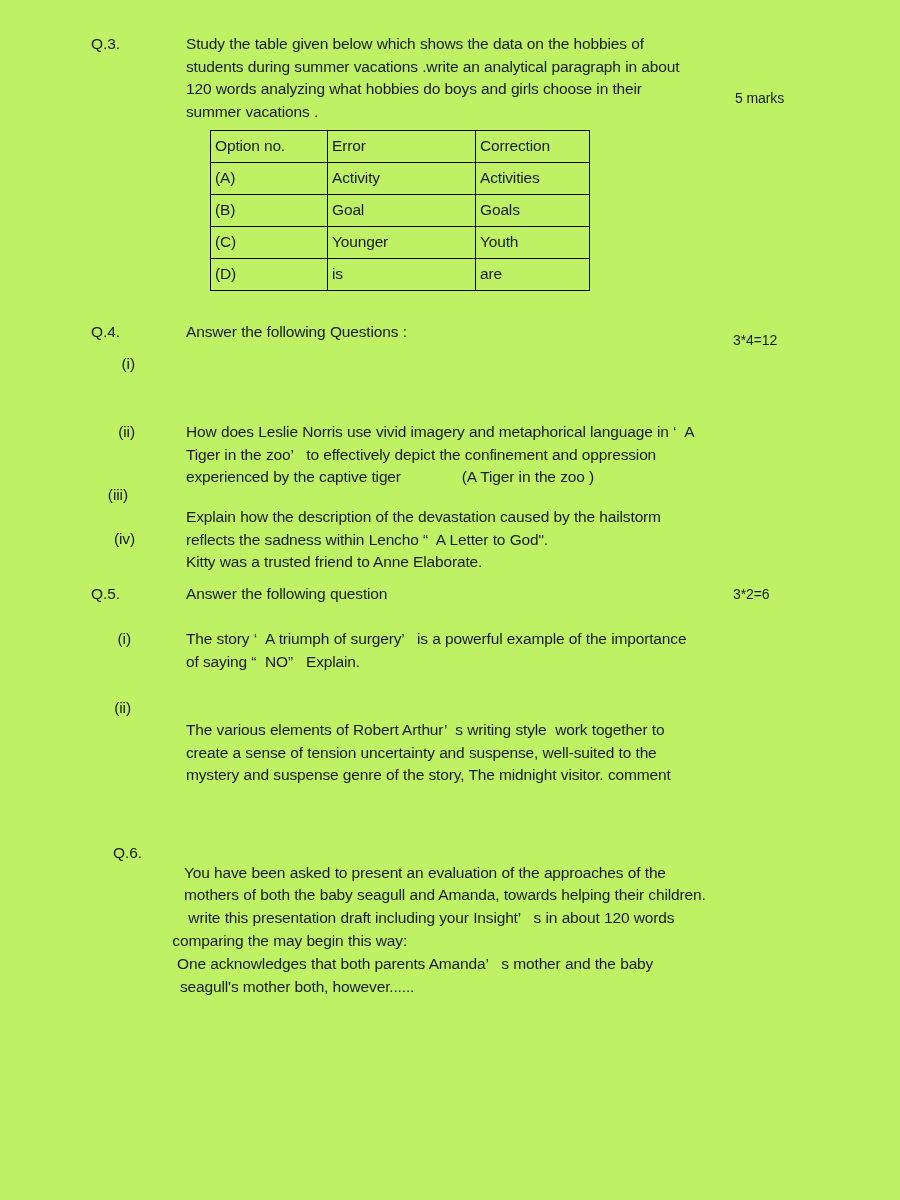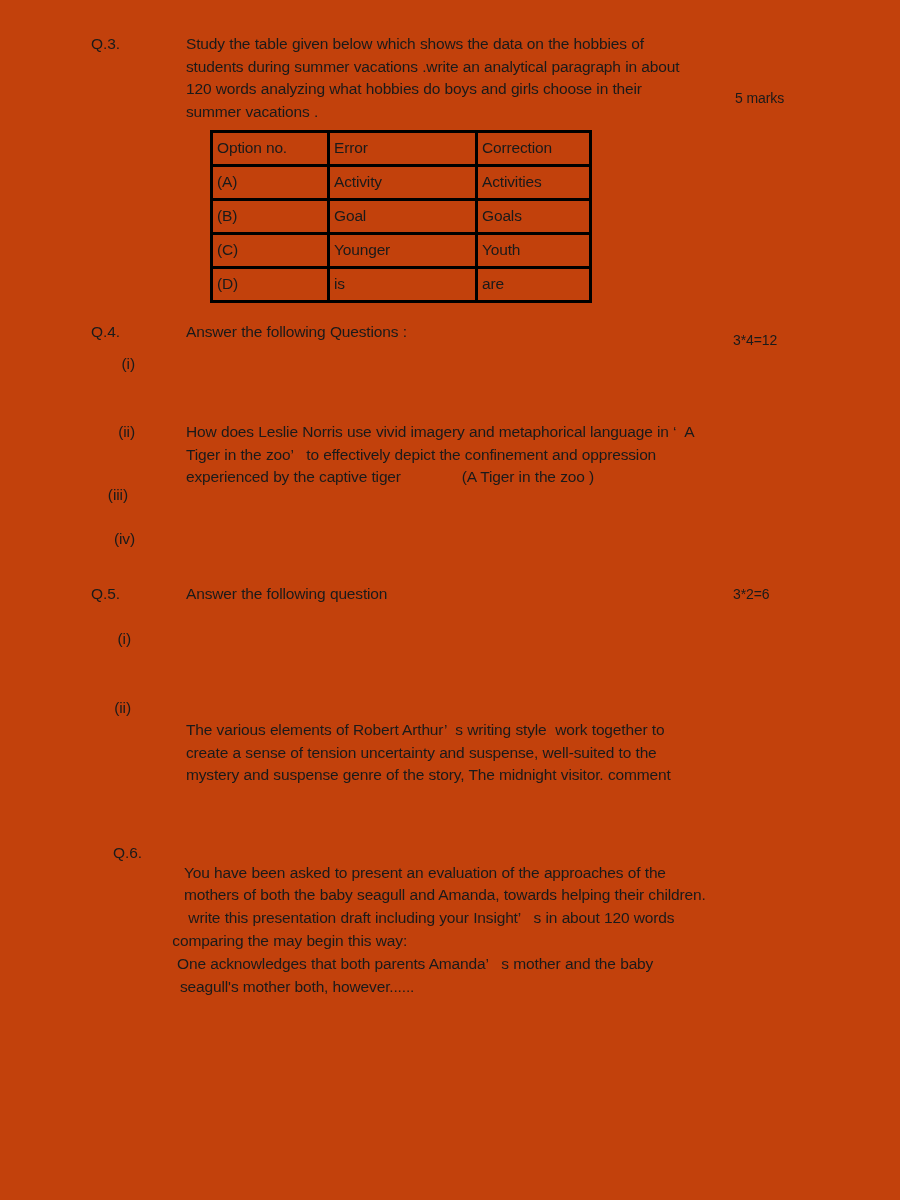--- a/index.html
+++ b/index.html
@@ -9,21 +9,21 @@
   }
   body {
     font-family: "Liberation Sans", sans-serif;
     color: #1a1a1a;
     -webkit-font-smoothing: antialiased;
   }
   #page {
     position: relative;
     width: 900px;
     height: 1200px;
-    background: #c2410c;
+    background: #bef264;
     overflow: hidden;
   }
 
   
   .abs {
     position: absolute;
     white-space: pre-wrap;
   }
 
   .qlabel {
@@ -58,21 +58,21 @@
   
   #hobby-table {
     position: absolute;
     left: 210px;
     top: 130px;
     border-collapse: collapse;
     table-layout: fixed;
     width: 379px;
   }
   #hobby-table td {
-    border: 3px solid #000000;
+    border: 1px solid #000000;
     font-size: 15.5px;
     line-height: 18px;
     letter-spacing: -0.15px;
     padding: 5px 2px 6px 4px;
     vertical-align: middle;
     height: 20px;
   }
   #hobby-table col.c1 { width: 117px; }
   #hobby-table col.c2 { width: 148px; }
   #hobby-table col.c3 { width: 114px; }
@@ -136,28 +136,33 @@
 
   <div class="abs rlabel" style="left:83px; top:421px;">(ii)</div>
   <div class="abs btext" style="left:186px; top:421px; width:560px;">How does Leslie Norris use vivid imagery and metaphorical language in ‘  A
 Tiger in the zoo’   to effectively depict the confinement and oppression
 experienced by the captive tiger              (A Tiger in the zoo )</div>
 
   <div class="abs rlabel" style="left:76px; top:484px;">(iii)</div>
   <div class="abs btext" style="left:186px; top:484px; width:545px;"></div>
 
   <div class="abs rlabel" style="left:83px; top:528px;">(iv)</div>
+  <div class="abs btext" style="left:186px; top:506px; width:545px;">Explain how the description of the devastation caused by the hailstorm
+reflects the sadness within Lencho “  A Letter to God".
+Kitty was a trusted friend to Anne Elaborate.</div>
 
   <div class="abs qlabel" style="left:91px; top:583px;">Q.5.</div>
 
   <div class="abs btext" style="left:186px; top:583px; width:540px;">Answer the following question</div>
 
   <div class="abs marks" style="left:733px; top:583px;">3*2=6</div>
 
   <div class="abs rlabel" style="left:79px; top:628px;">(i)</div>
+  <div class="abs btext" style="left:186px; top:628px; width:560px;">The story ‘  A triumph of surgery’   is a powerful example of the importance
+of saying “  NO”   Explain.</div>
 
   <div class="abs rlabel" style="left:79px; top:697px;">(ii)</div>
   <div class="abs btext" style="left:186px; top:719px; width:545px;">The various elements of Robert Arthur’  s writing style  work together to
 create a sense of tension uncertainty and suspense, well-suited to the
 mystery and suspense genre of the story, The midnight visitor. comment</div>
 
   <div class="abs qlabel" style="left:113px; top:842px;">Q.6.</div>
 
   <div class="abs btext" style="left:184px; top:884px; width:600px;">mothers of both the baby seagull and Amanda, towards helping their children.</div>
   <div class="abs btext" style="left:184px; top:862px; width:600px;">You have been asked to present an evaluation of the approaches of the</div>

